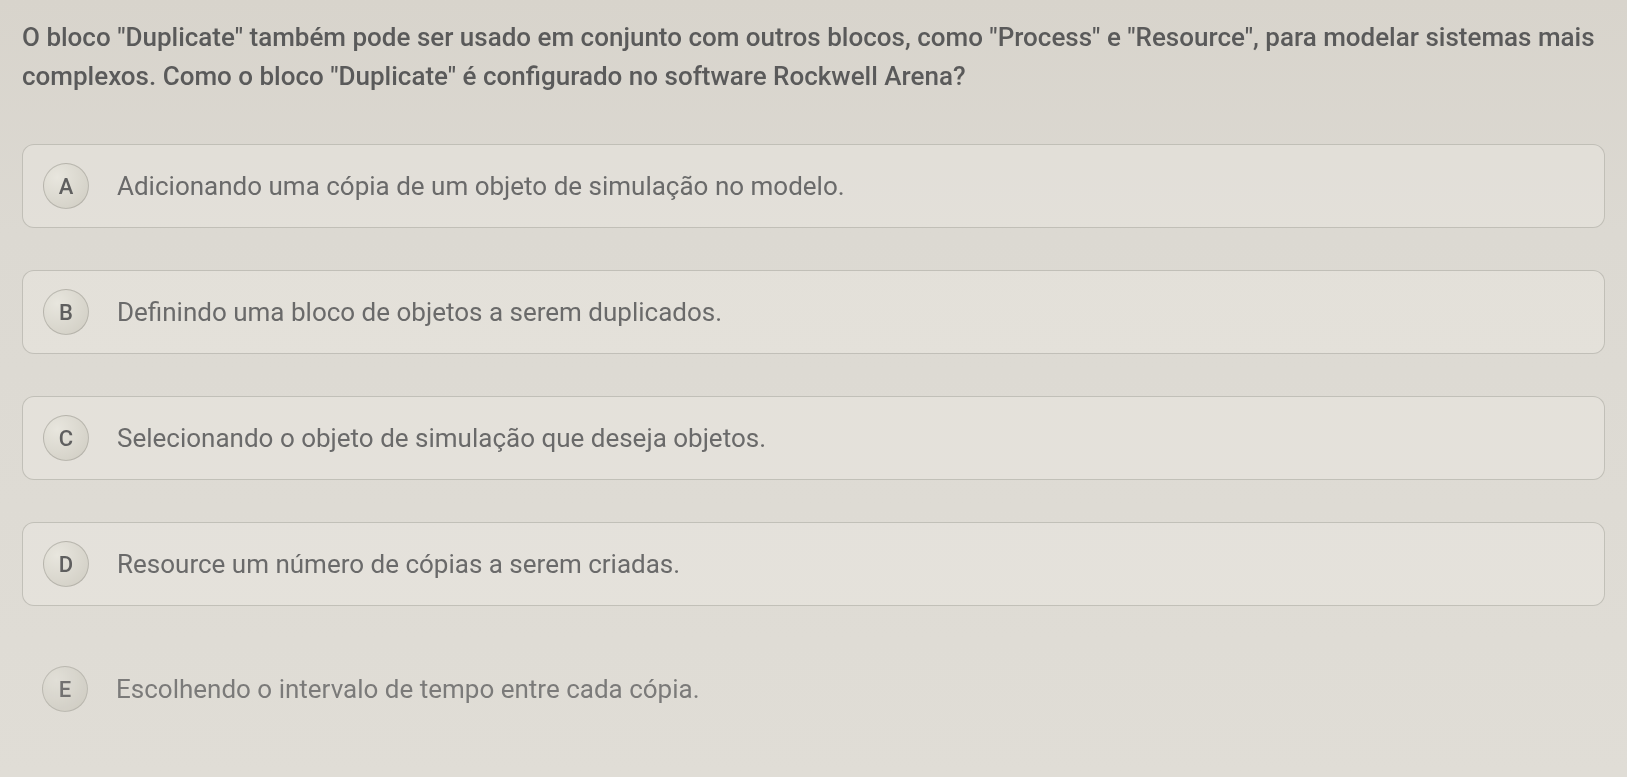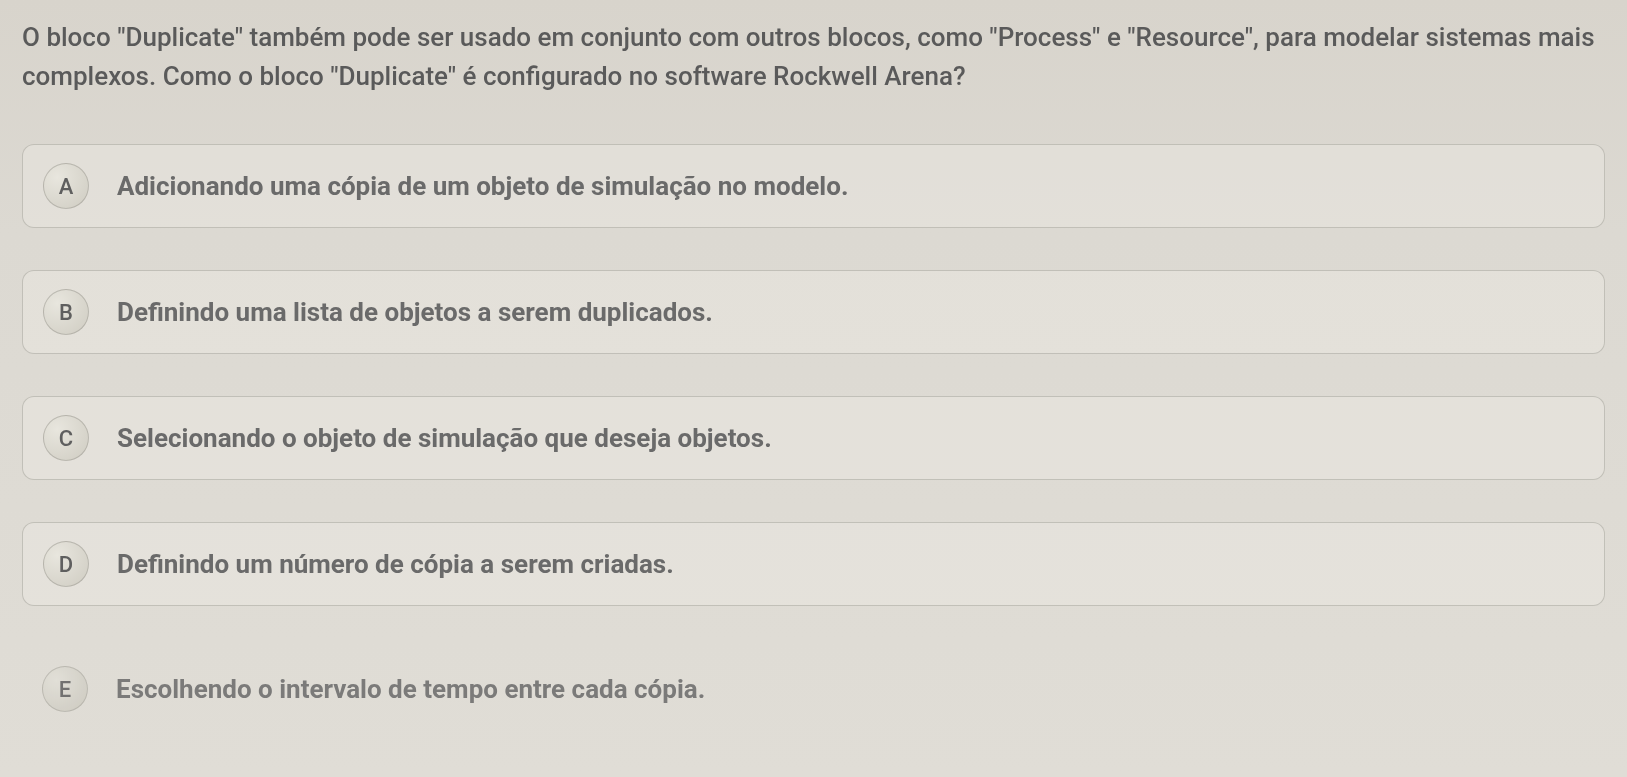--- a/index.html
+++ b/index.html
@@ -47,21 +47,21 @@
     align-items: center;
     justify-content: center;
     font-size: 22px;
     color: #5f5f5f;
     font-weight: 500;
     margin-right: 28px;
   }
   .option-text {
     font-size: 26px;
     color: #6a6a6a;
-    font-weight: 700;
+    font-weight: 400;
   }
   .option.last {
     border: none;
     background: transparent;
     padding-left: 20px;
     opacity: 0.85;
   }
   .option.last .option-letter {
     background: radial-gradient(circle at 30% 30%, #e2e0d8, #cac7bd);
   }
@@ -73,31 +73,31 @@
 
 <div class="options">
 
   <div class="option">
     <div class="option-letter">A</div>
     <div class="option-text">Adicionando uma cópia de um objeto de simulação no modelo.</div>
   </div>
 
   <div class="option">
     <div class="option-letter">B</div>
-    <div class="option-text">Definindo uma lista de objetos a serem duplicados.</div>
+    <div class="option-text">Definindo uma bloco de objetos a serem duplicados.</div>
   </div>
 
   <div class="option">
     <div class="option-letter">C</div>
     <div class="option-text">Selecionando o objeto de simulação que deseja objetos.</div>
   </div>
 
   <div class="option">
     <div class="option-letter">D</div>
-    <div class="option-text">Definindo um número de cópia a serem criadas.</div>
+    <div class="option-text">Resource um número de cópias a serem criadas.</div>
   </div>
 
   <div class="option last">
     <div class="option-letter">E</div>
     <div class="option-text">Escolhendo o intervalo de tempo entre cada cópia.</div>
   </div>
 
 </div>
 
 </body></html>

